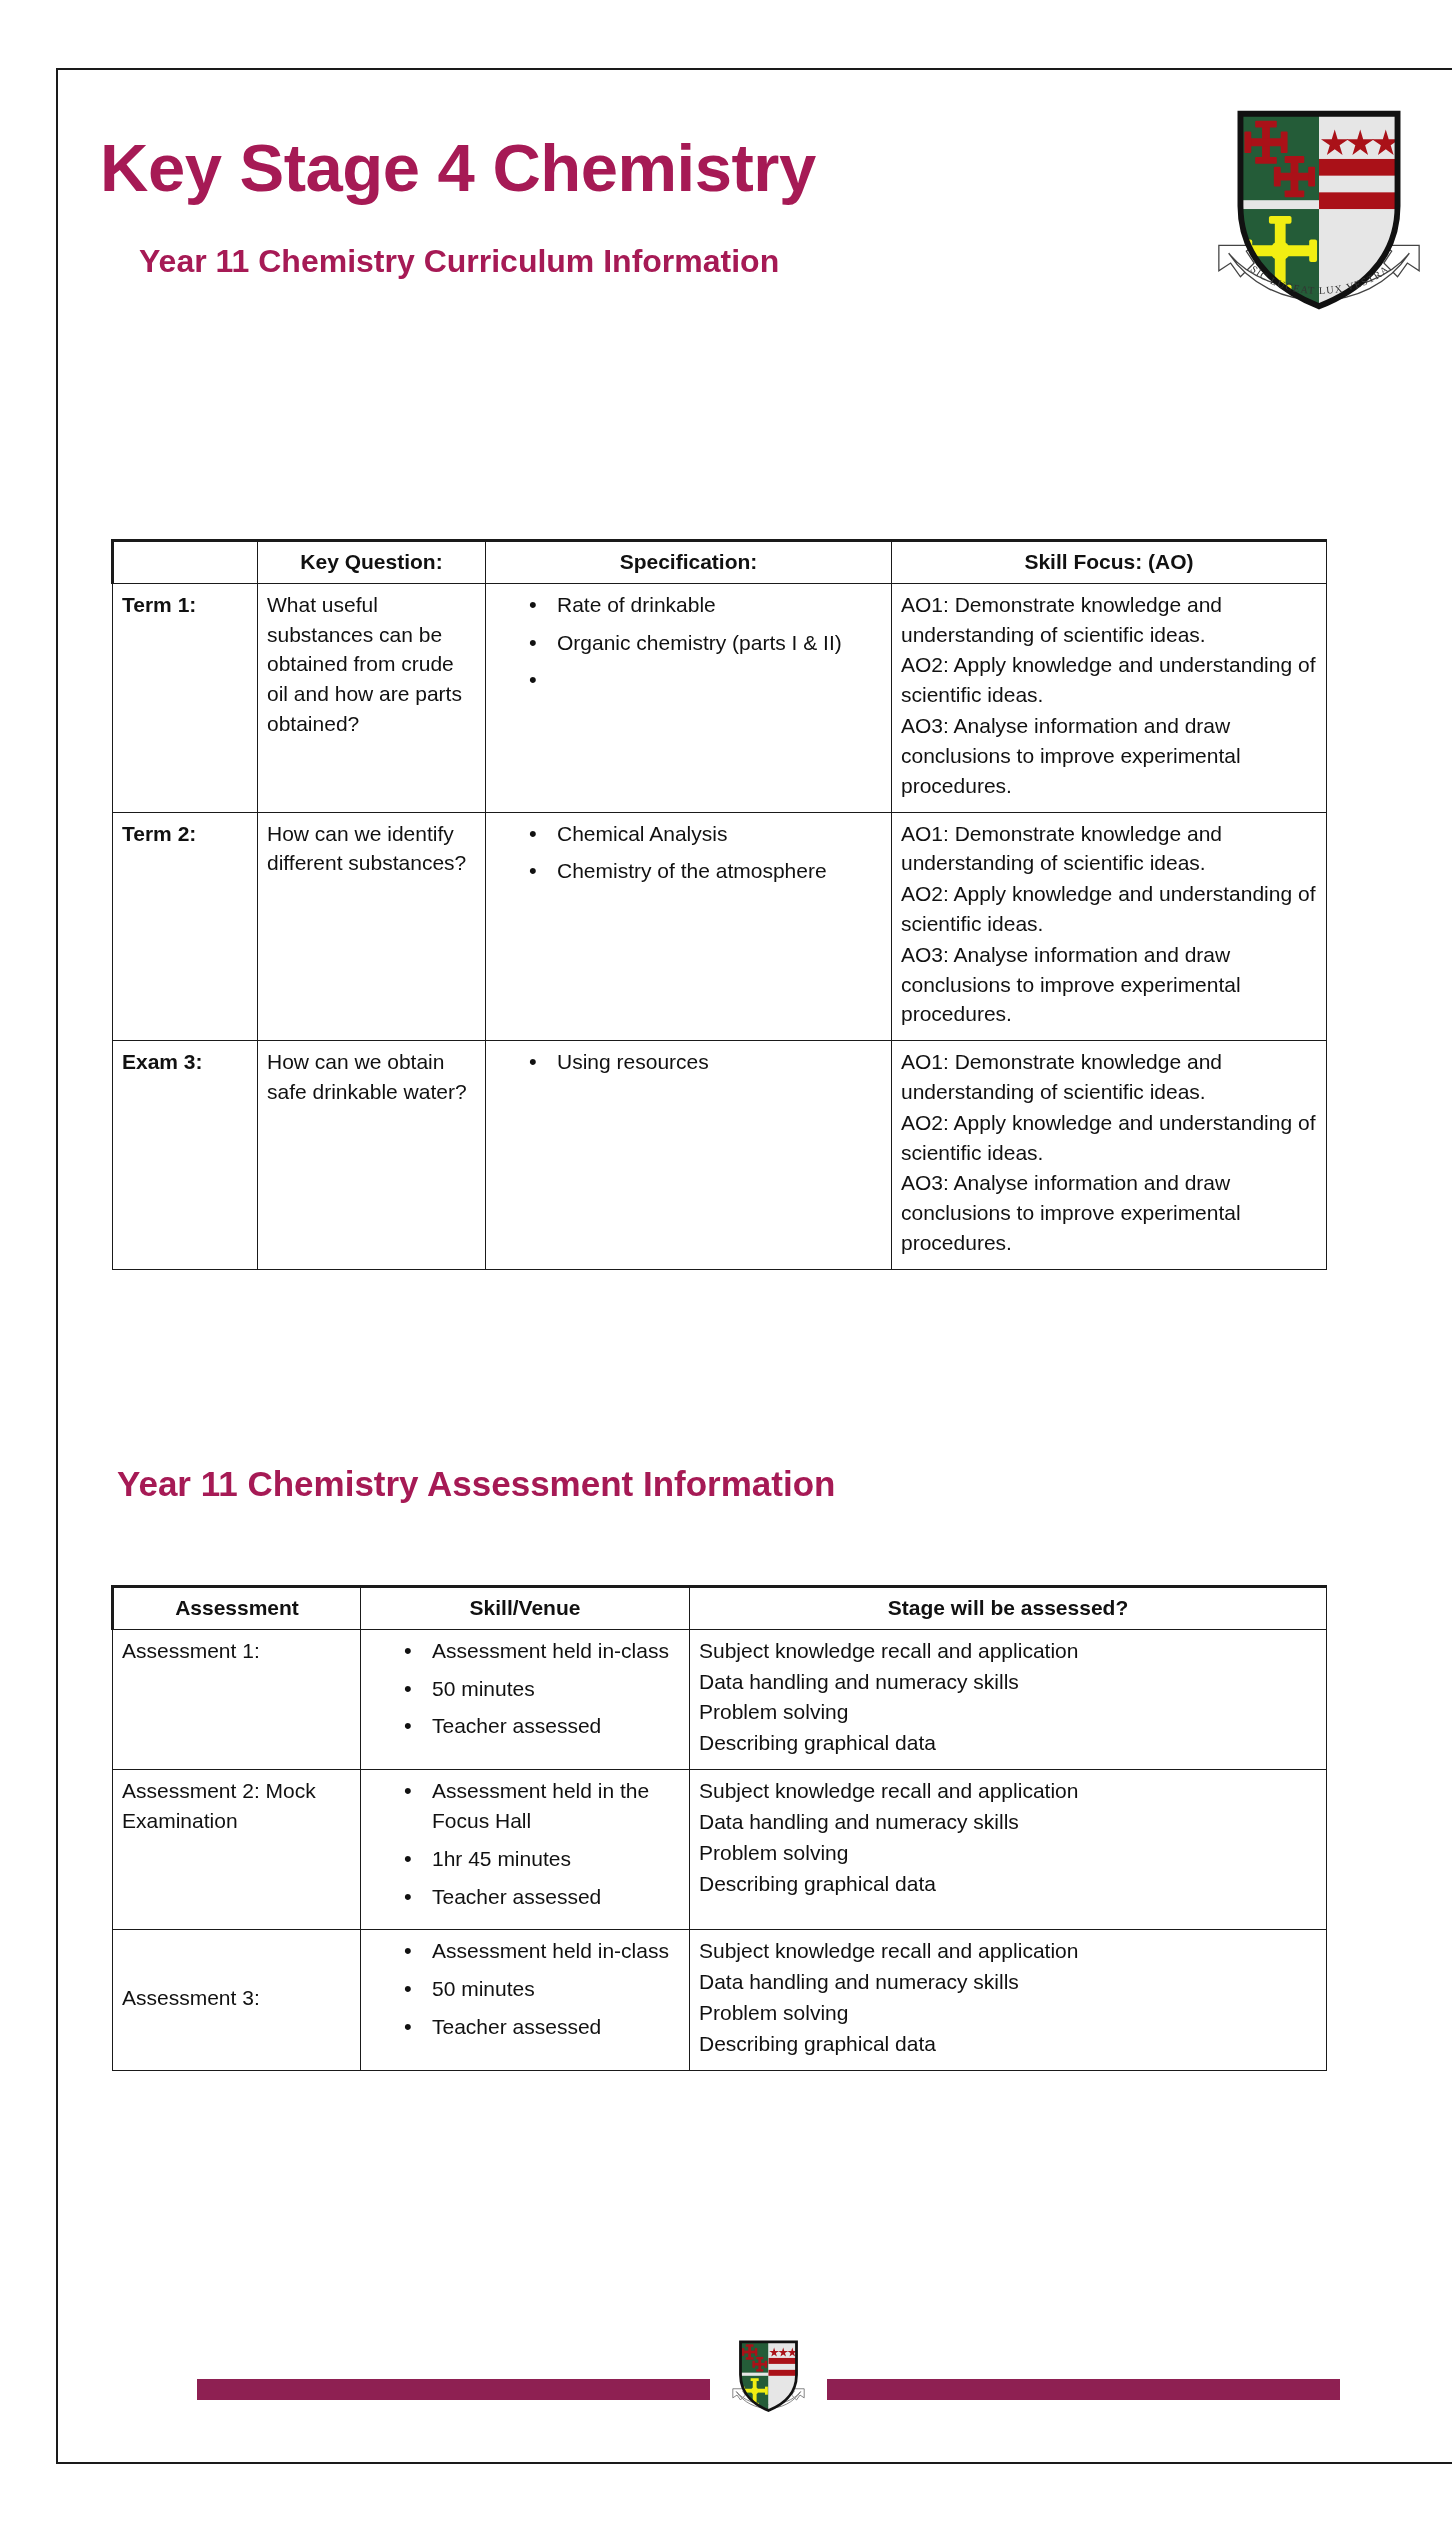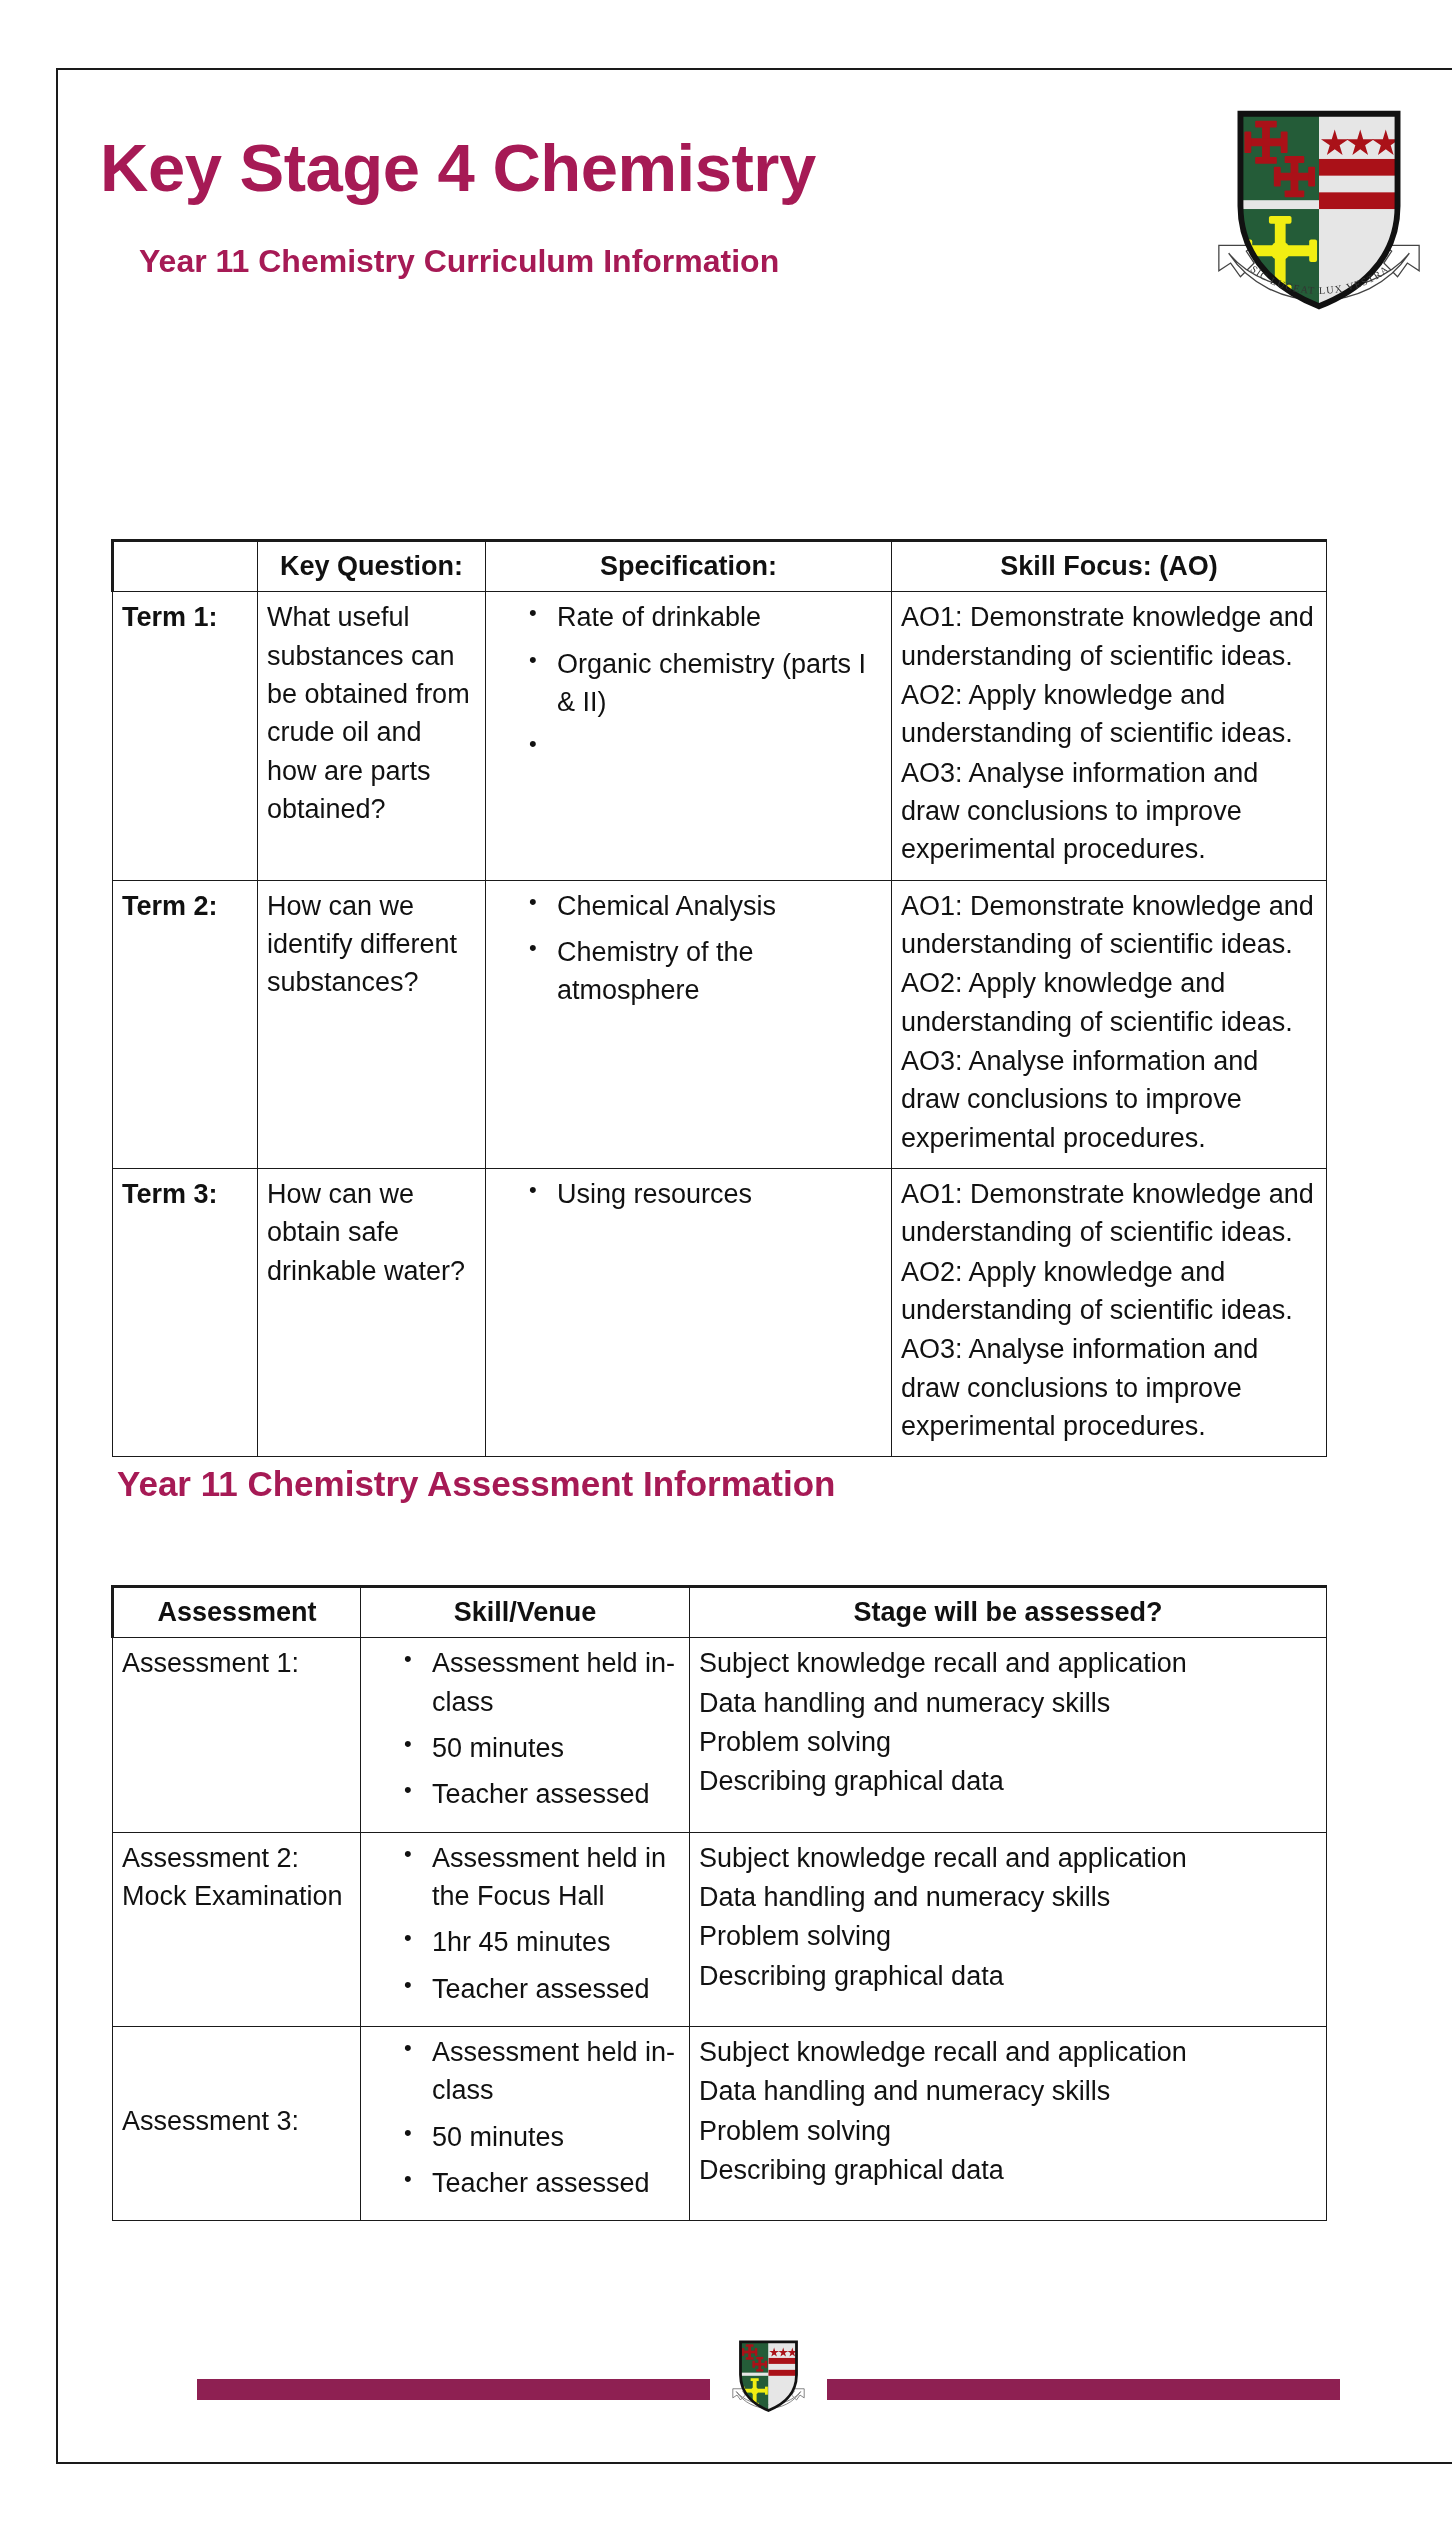--- a/index.html
+++ b/index.html
@@ -73,21 +73,21 @@
     position: static;
     width: 77px;
     height: 83px;
   }
 
   
   table.doc-table {
     border-collapse: collapse;
     width: 1213px;
     table-layout: fixed;
-    font-size: 27px;
+    font-size: 21px;
     line-height: 1.42;
   }
   table.doc-table th,
   table.doc-table td {
     border: 1.5px solid #1a1a1a;
     vertical-align: top;
     padding: 6px 9px 10px 9px;
   }
   table.doc-table thead th {
     text-align: center;
@@ -321,21 +321,21 @@
               <div class="lines">
                 <p>AO1: Demonstrate knowledge and understanding of scientific ideas.</p>
                 <p>AO2: Apply knowledge and understanding of scientific ideas.</p>
                 <p>AO3: Analyse information and draw conclusions to improve experimental procedures.</p>
               </div>
             </td>
           </tr>
 
           <tr>
             <td>
-              <span class="term-label">Term 3:</span>
+              <span class="term-label">Exam 3:</span>
             </td>
             <td>How can we obtain safe drinkable water?</td>
             <td>
               <ul class="bullets">
                 <li>Using resources</li>
               </ul>
             </td>
             <td>
               <div class="lines">
                 <p>AO1: Demonstrate knowledge and understanding of scientific ideas.</p>

